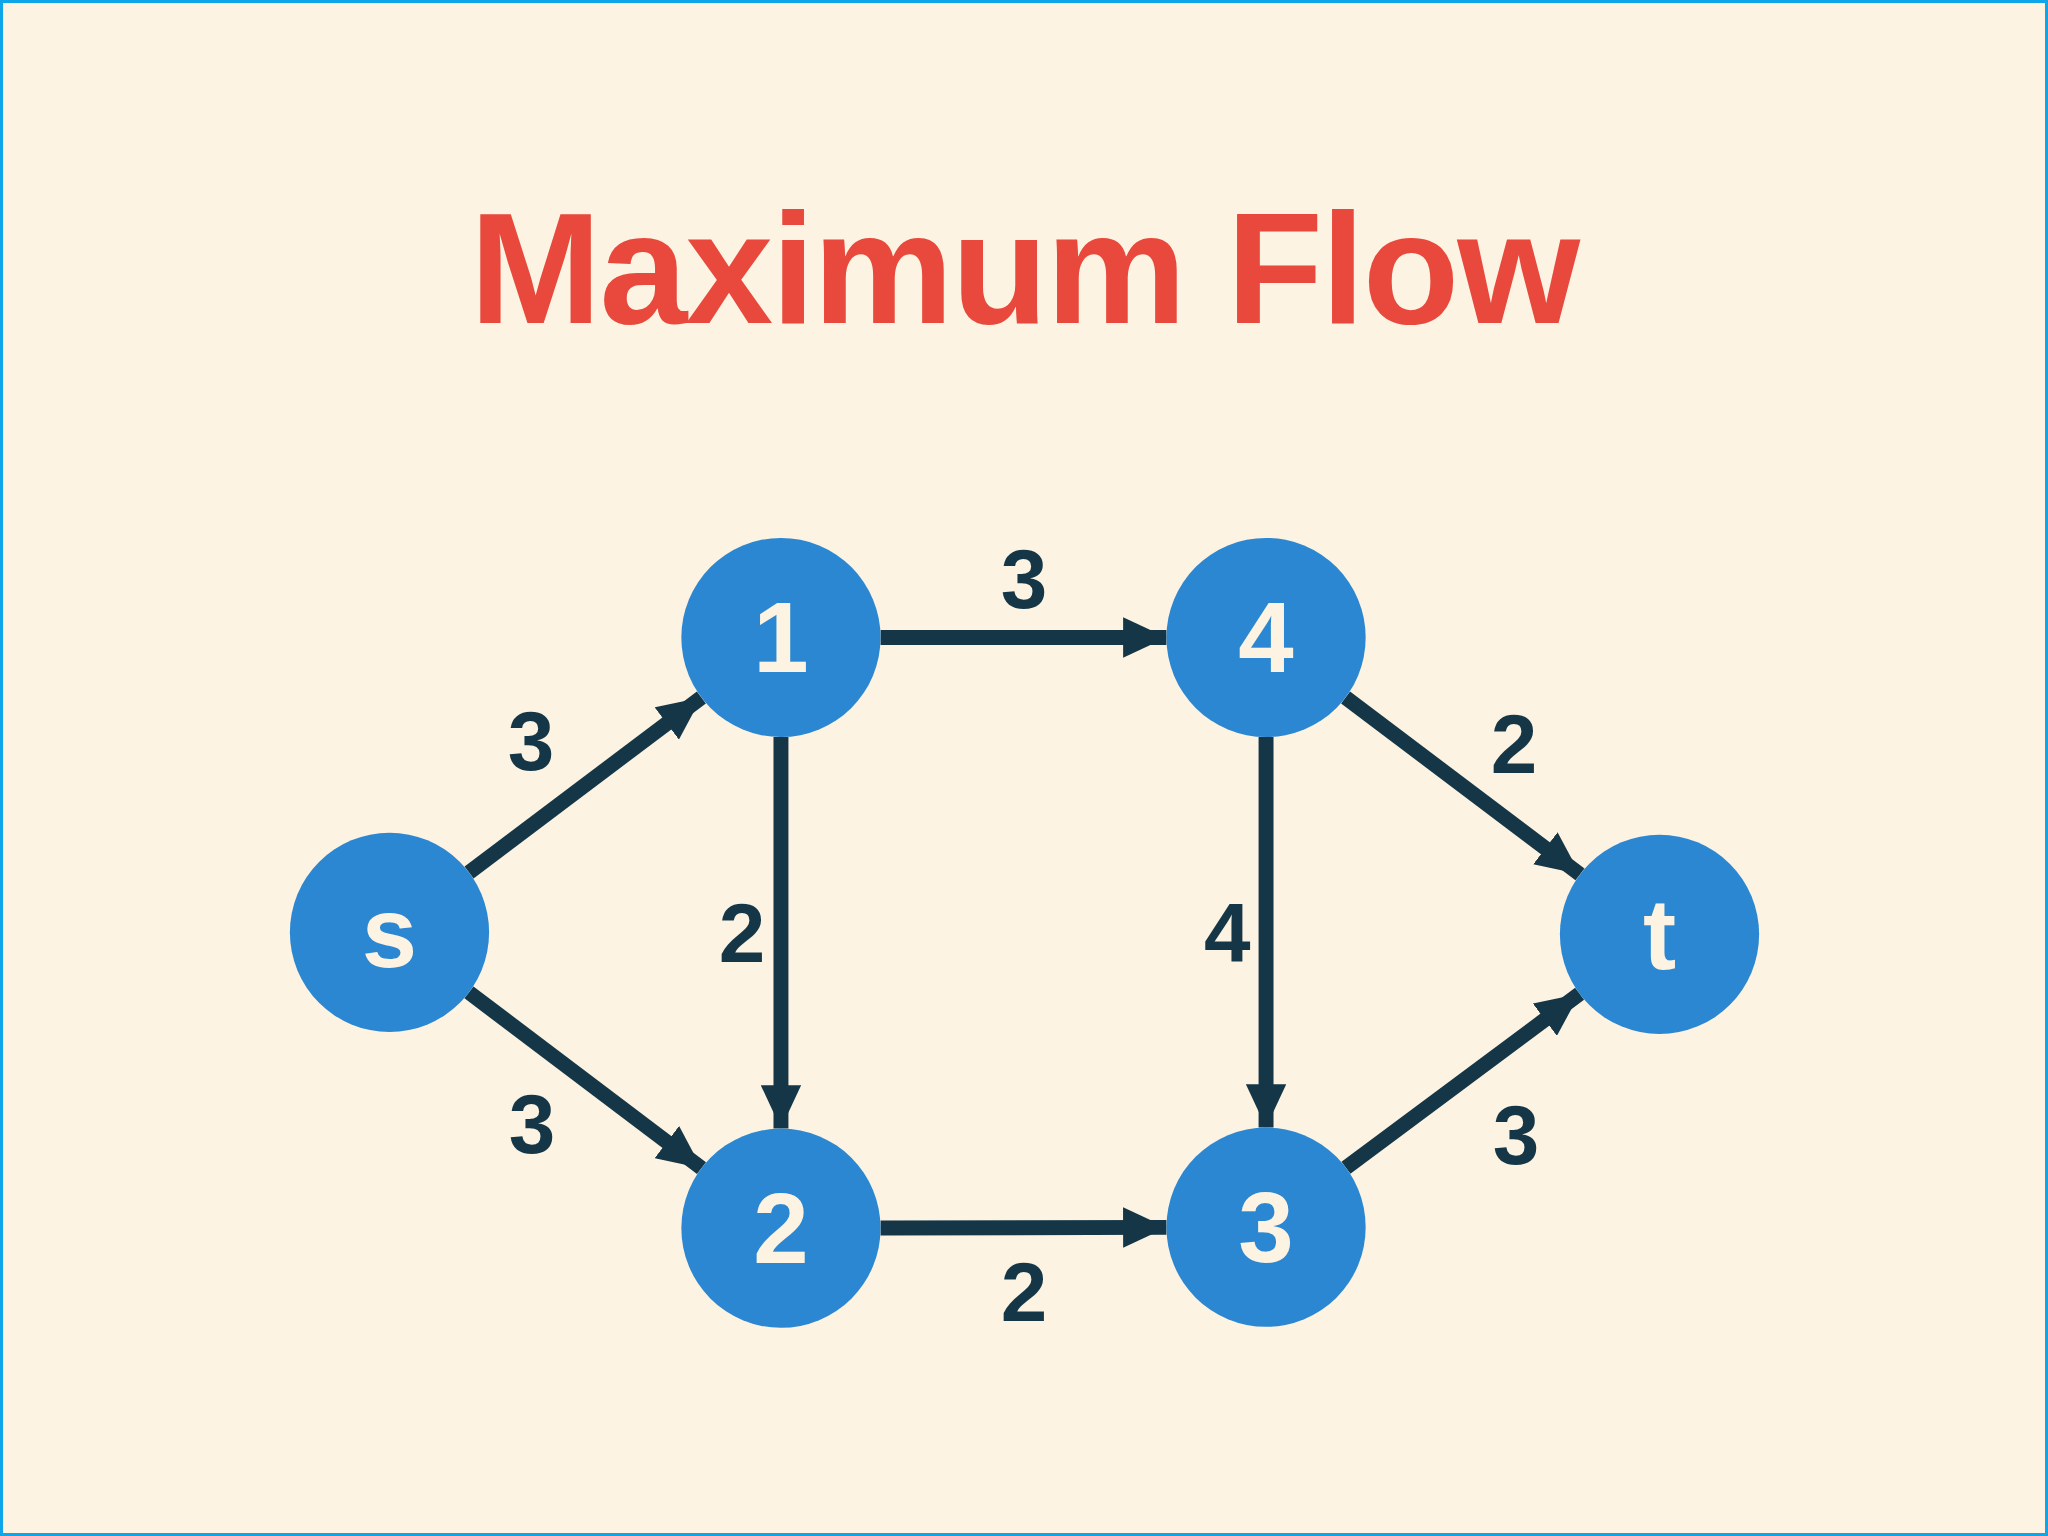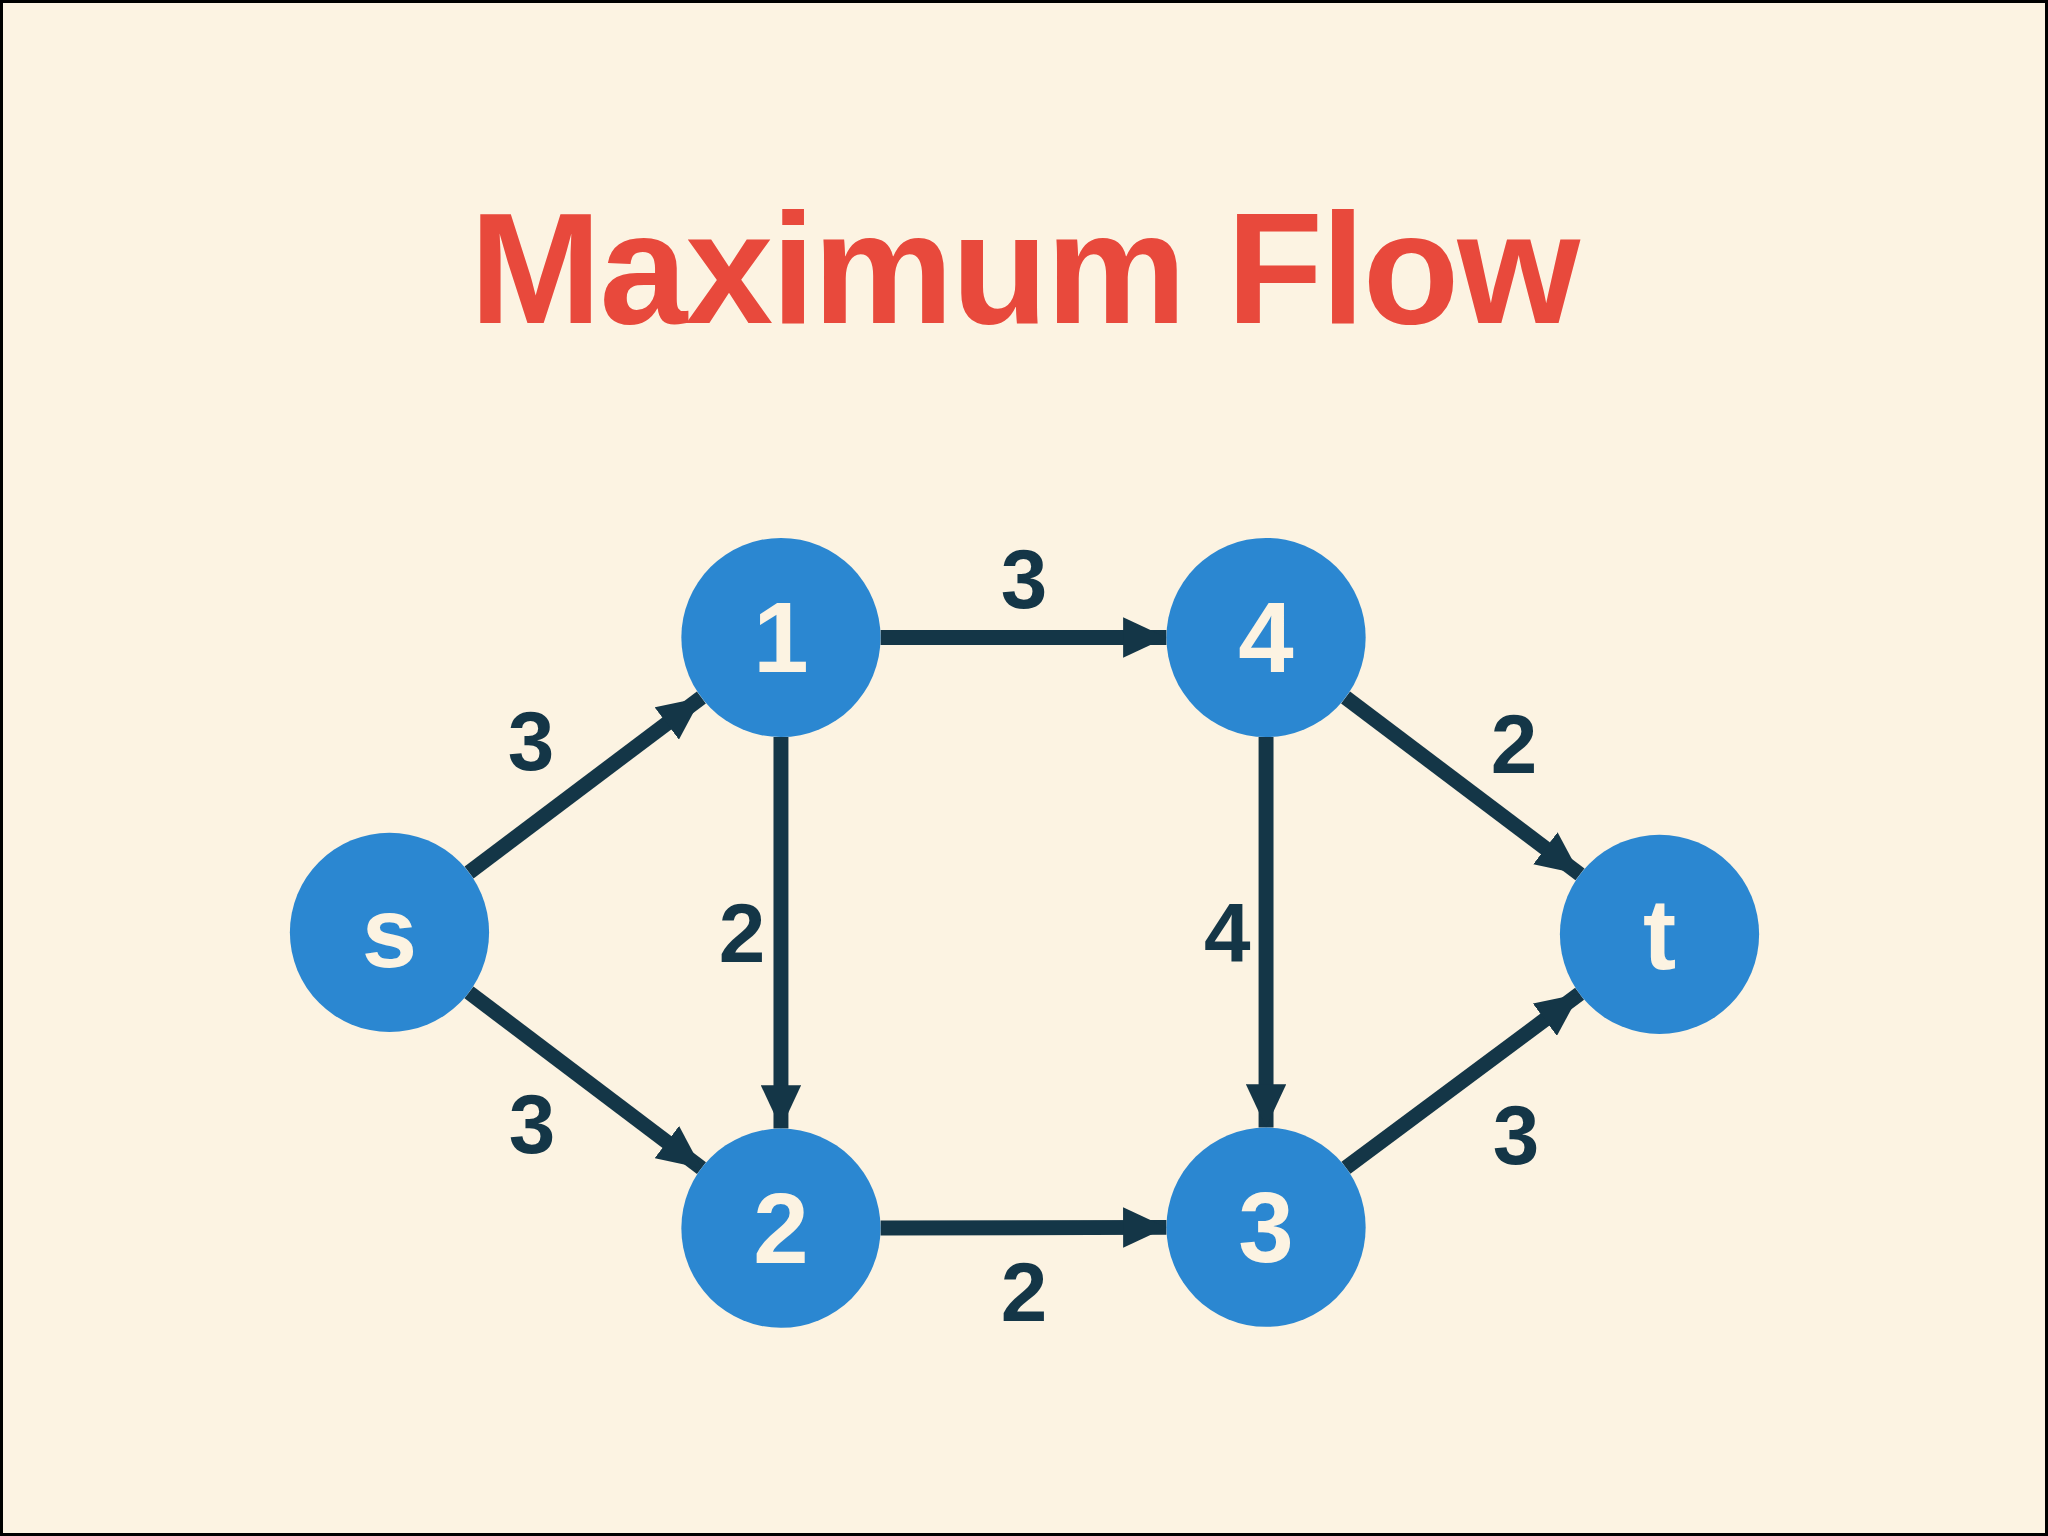--- a/index.html
+++ b/index.html
@@ -4,21 +4,21 @@
 <style>
   html, body { margin: 0; padding: 0; }
   body { font-family: "Liberation Sans", sans-serif; }
 
   .canvas {
     position: relative;
     width: 2048px;
     height: 1536px;
     background: #fcf3e2;
     box-sizing: border-box;
-    border: 3px solid #000000;
+    border: 3px solid #0ea5e9;
     overflow: hidden;
   }
 
   .title {
     position: absolute;
     top: 186px;
     left: 0;
     width: 100%;
     margin: 0;
     text-align: center;

